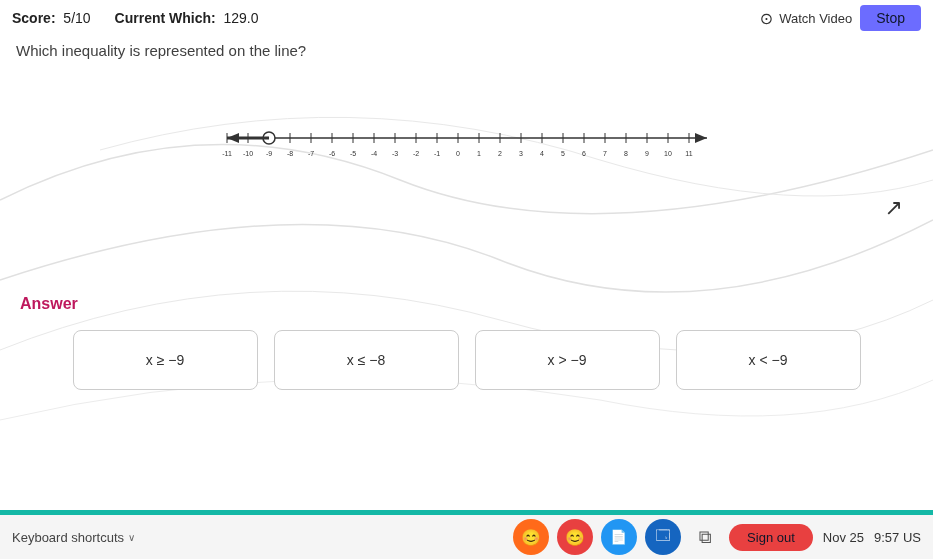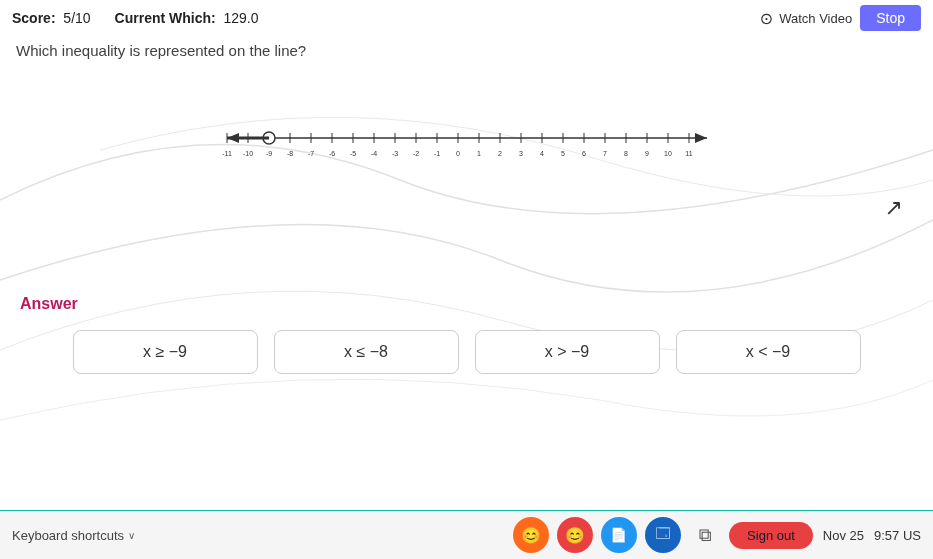--- a/index.html
+++ b/index.html
@@ -51,21 +51,21 @@
       display: flex;
       align-items: center;
       gap: 6px;
       font-size: 13px;
       color: #333;
       cursor: pointer;
     }
 
     .stop-btn {
       background: #6c6cff;
-      color: #ffffff;
+      color: #0f172a;
       border: none;
       border-radius: 4px;
       padding: 5px 16px;
       font-size: 14px;
       cursor: pointer;
     }
 
     
     .question-area {
       position: absolute;
@@ -108,43 +108,43 @@
       top: 330px;
       left: 0; right: 0;
       display: flex;
       justify-content: center;
       gap: 16px;
       z-index: 10;
     }
 
     .answer-option {
       width: 185px;
-      height: 44px;
+      height: 60px;
       border: 1.5px solid #ccc;
       border-radius: 8px;
       background: white;
       display: flex;
       align-items: center;
       justify-content: center;
-      font-size: 16px;
+      font-size: 14px;
       color: #333;
       cursor: pointer;
     }
 
     
     .bottom-bar {
       position: absolute;
       bottom: 0; left: 0; right: 0;
       height: 49px;
       background: #f5f5f5;
       display: flex;
       align-items: center;
       justify-content: space-between;
       padding: 0 12px;
-      border-top: 1px solid #14b8a6;
+      border-top: 5px solid #14b8a6;
       z-index: 20;
       gap: 36px;
     }
 
     .keyboard-shortcuts {
       display: flex;
       align-items: center;
       gap: 4px;
       font-size: 13px;
       color: #444;

